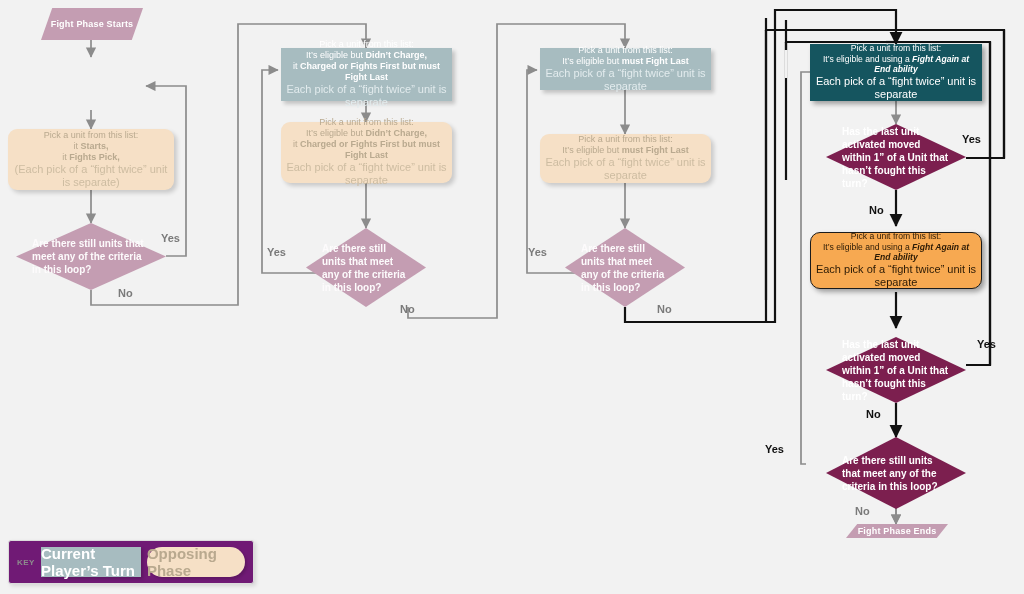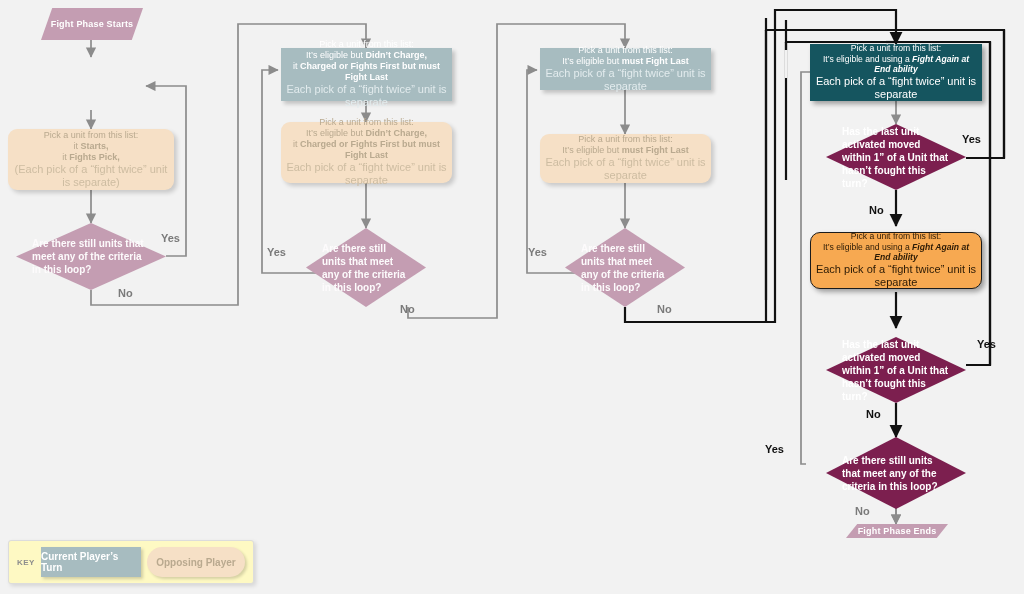--- a/index.html
+++ b/index.html
@@ -69,28 +69,28 @@
   .term .lbl{position:absolute;inset:0;display:flex;align-items:center;justify-content:center;
     font-size:9px;font-weight:bold;color:#ffffff;letter-spacing:.2px;}
 
   
   .elabel{position:absolute;font-size:11px;font-weight:bold;color:#7a7a7a;white-space:nowrap;}
   .elabel.dark{color:#111111;}
 
   
   #key{
     position:absolute;left:8px;top:540px;width:246px;height:44px;
-    background:#fef9c3;border:1px solid #dcdcdc;border-radius:3px;
+    background:#701a75;border:1px solid #dcdcdc;border-radius:3px;
     box-shadow:2px 2px 4px rgba(0,0,0,.12);
     display:flex;align-items:center;gap:6px;padding:0 8px;box-sizing:border-box;
   }
   #key .ktitle{font-size:8px;font-weight:bold;color:#8d8d8d;letter-spacing:.5px;}
   #key .kchip{
     height:30px;display:flex;align-items:center;justify-content:center;
-    font-size:10px;font-weight:bold;
+    font-size:15px;font-weight:bold;
   }
   #key .kchip.cur{background:#a7bcc0;color:#ffffff;width:104px;box-shadow:2px 2px 3px rgba(0,0,0,.18);}
   #key .kchip.opp{background:#f6e0c6;color:#b9a98f;width:102px;border-radius:16px;box-shadow:2px 2px 3px rgba(0,0,0,.16);}
 </style>
 </head>
 <body>
 
 <div id="stage">
 
   <svg id="wires" viewBox="0 0 1024 594">
@@ -288,16 +288,16 @@
   <div class="elabel" style="left:855px;top:505px;">No</div>
 
   <div class="term" style="left:846px;top:524px;width:102px;height:14px;">
     <div class="shape"></div>
     <div class="lbl">Fight Phase Ends</div>
   </div>
 
   <div id="key">
     <div class="ktitle">KEY</div>
     <div class="kchip cur">Current Player’s Turn</div>
-    <div class="kchip opp">Opposing Player</div>
+    <div class="kchip opp">Opposing Phase</div>
   </div>
 
 </div>
 
 </body></html>

